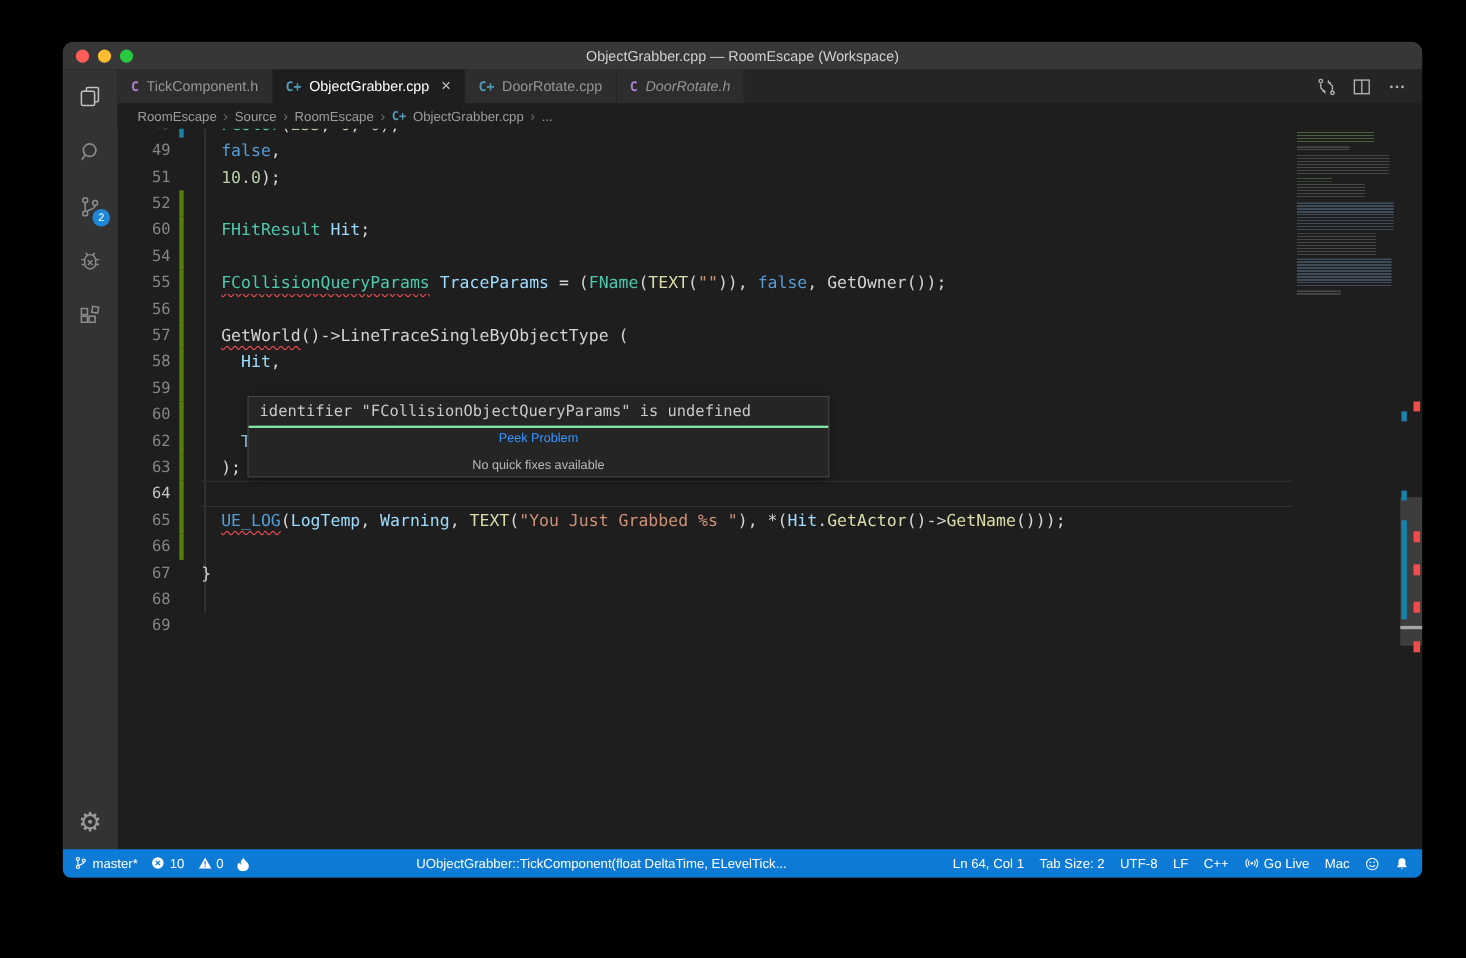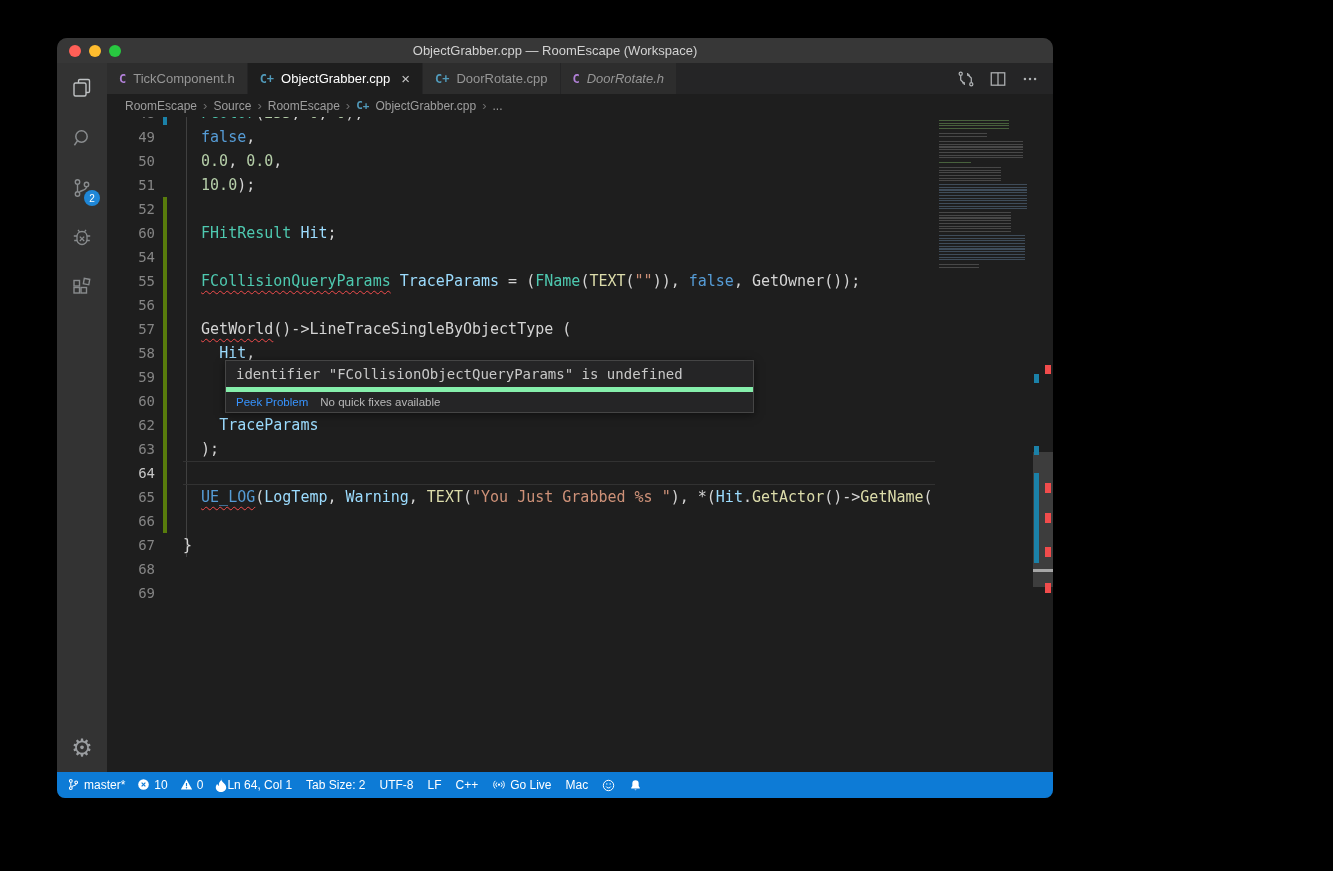--- a/index.html
+++ b/index.html
@@ -1,18 +1,18 @@
 <!DOCTYPE html>
 <html><head>
 <meta charset="utf-8">
 <style>
   html,body{margin:0;padding:0;}
   body{width:1333px;height:871px;background:#000;overflow:hidden;position:relative;
        font-family:"Liberation Sans","DejaVu Sans",sans-serif;}
-  .window{position:absolute;left:57px;top:38px;width:996px;height:760px;background:#1e1e1e;
+  .window{position:absolute;left:57px;top:38px;width:1236px;height:760px;background:#1e1e1e;
           border-radius:10px 10px 8px 8px;overflow:hidden;display:flex;flex-direction:column;}
   
   .titlebar{height:25px;background:#373737;display:flex;align-items:center;justify-content:center;
             position:relative;flex:none;}
   .traffic{position:absolute;left:12px;top:0;height:25px;display:flex;align-items:center;gap:8px;}
   .tl{width:12px;height:12px;border-radius:50%;}
   .tl.r{background:#ff5f57}.tl.y{background:#febc2e}.tl.g{background:#28c840}
   .title{font-size:13px;color:#d2d2d2;}
   
   .middle{flex:1;display:flex;min-height:0;}
@@ -54,21 +54,21 @@
   .line.current .content{border-top:1px solid #323232;border-bottom:1px solid #323232;}
   .t-type{color:#4ec9b0}.t-var{color:#9cdcfe}.t-kw{color:#569cd6}.t-fn{color:#dcdcaa}
   .t-num{color:#b5cea8}.t-str{color:#ce9178}.t-p{color:#d4d4d4}.t-enum{color:#4fc1ff}
   .sq{text-decoration-line:underline;text-decoration-style:wavy;text-decoration-color:#f14c4c;
       text-decoration-thickness:1px;text-underline-offset:4px;}
   .hl{background:rgba(46,86,126,.55);}
   
   .tooltip{position:absolute;left:118px;top:243px;width:527px;background:#252526;border:1px solid #454545;
            z-index:10;box-shadow:0 2px 8px rgba(0,0,0,.5);}
   .tt-msg{font-family:"DejaVu Sans Mono",monospace;font-size:14px;color:#c8c8c8;padding:5px 10px;white-space:nowrap;}
-  .tt-actions{border-top:5px solid #86efac;padding:4px 10px;font-size:11.5px;display:flex;gap:12px;align-items:center;}
+  .tt-actions{border-top:2px solid #86efac;padding:4px 10px;font-size:11.5px;display:flex;gap:12px;align-items:center;flex-direction:column;}
   .tt-link{color:#3794ff;}
   .tt-hint{color:#b8b8b8;}
   
   .minimapcol{width:98px;flex:none;position:relative;}
   .mm{position:absolute;left:4px;}
   .mm-g{background:repeating-linear-gradient(180deg,rgba(106,153,85,.55) 0 1.1px,transparent 1.1px 2.7px);}
   .mm-t{background:repeating-linear-gradient(180deg,rgba(190,190,190,.26) 0 1.1px,transparent 1.1px 2.7px);}
   .mm-b{background:repeating-linear-gradient(180deg,rgba(125,165,205,.34) 0 1.1px,transparent 1.1px 2.7px);}
   .rulercol{width:20px;flex:none;position:relative;}
   .sb-thumb{position:absolute;left:0;right:0;background:rgba(121,121,121,.35);}
@@ -217,25 +217,20 @@
           <div class="lines">
               <div class="line">
                 <span class="ln">48</span>
                 <span class="gmark g-blue"></span>
                 <span class="content"><span class="t-p">  </span><span class="t-type">FColor</span><span class="t-p">(</span><span class="t-num">255</span><span class="t-p">, </span><span class="t-num">0</span><span class="t-p">, </span><span class="t-num">0</span><span class="t-p">),</span></span>
               </div>
               <div class="line">
                 <span class="ln">49</span>
                 <span class="gmark"></span>
                 <span class="content"><span class="t-p">  </span><span class="t-kw">false</span><span class="t-p">,</span></span>
-              </div>
-              <div class="line">
-                <span class="ln">50</span>
-                <span class="gmark"></span>
-                <span class="content"><span class="t-p">  </span><span class="t-num">0.0</span><span class="t-p">, </span><span class="t-num">0.0</span><span class="t-p">,</span></span>
               </div>
               <div class="line">
                 <span class="ln">51</span>
                 <span class="gmark"></span>
                 <span class="content"><span class="t-p">  </span><span class="t-num">10.0</span><span class="t-p">);</span></span>
               </div>
               <div class="line">
                 <span class="ln">52</span>
                 <span class="gmark g-green"></span>
                 <span class="content"></span>
@@ -391,20 +386,23 @@
           <span>0</span>
         </span>
         <span class="sb-item">
           <span class="sb-icon">
             <svg width="12" height="14" viewBox="0 0 12 14">
               <path d="M6.2 0C7 2.2 4.3 3.6 3.9 5.8c-.2 1.2.3 2 .3 2S2.6 7.4 2.2 6C1.3 7 .8 8.3.8 9.4.8 12 3.1 14 6 14s5.2-1.9 5.2-4.5C11.2 5 5.6 4.4 6.2 0z" fill="#ffffff"></path>
             </svg>
           </span>
         </span>
       </div>
+    <div class="sb-center">
+      <span class="sb-item">UObjectGrabber::TickComponent(float DeltaTime, ELevelTick...</span>
+    </div>
     <div class="sb-right">
         <span class="sb-item">
           <span>Ln 64, Col 1</span>
         </span>
         <span class="sb-item">
           <span>Tab Size: 2</span>
         </span>
         <span class="sb-item">
           <span>UTF-8</span>
         </span>

